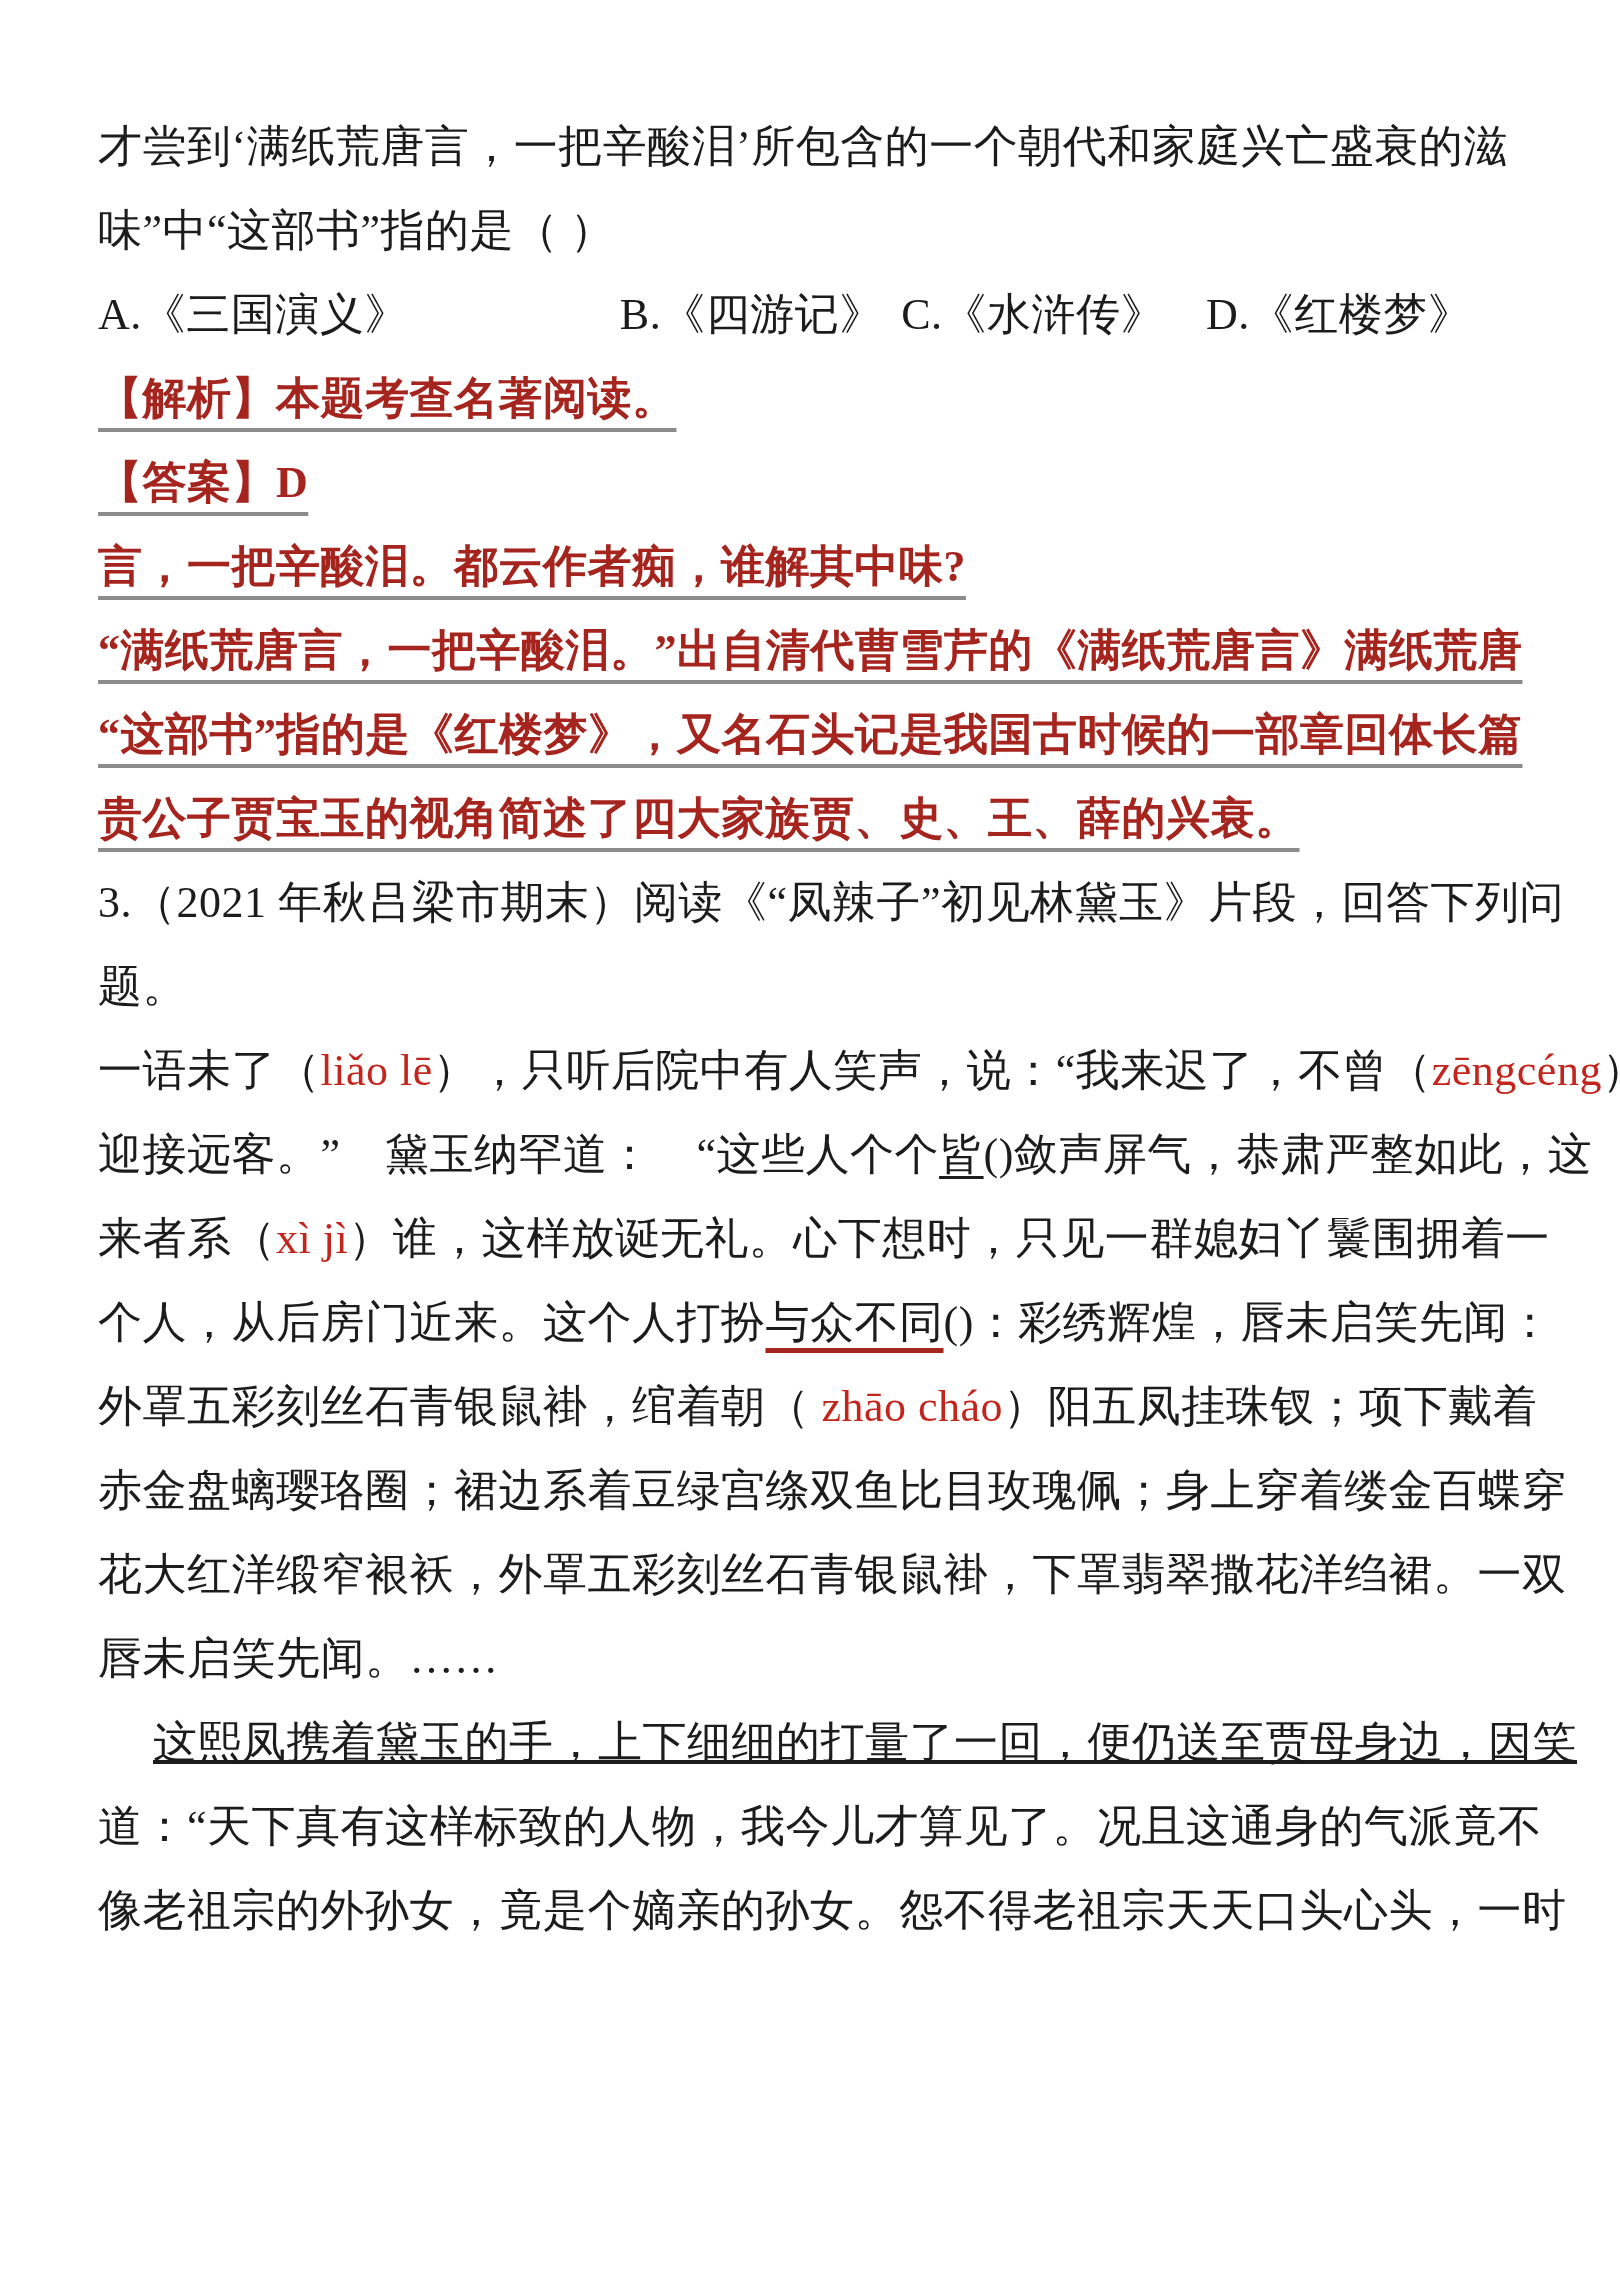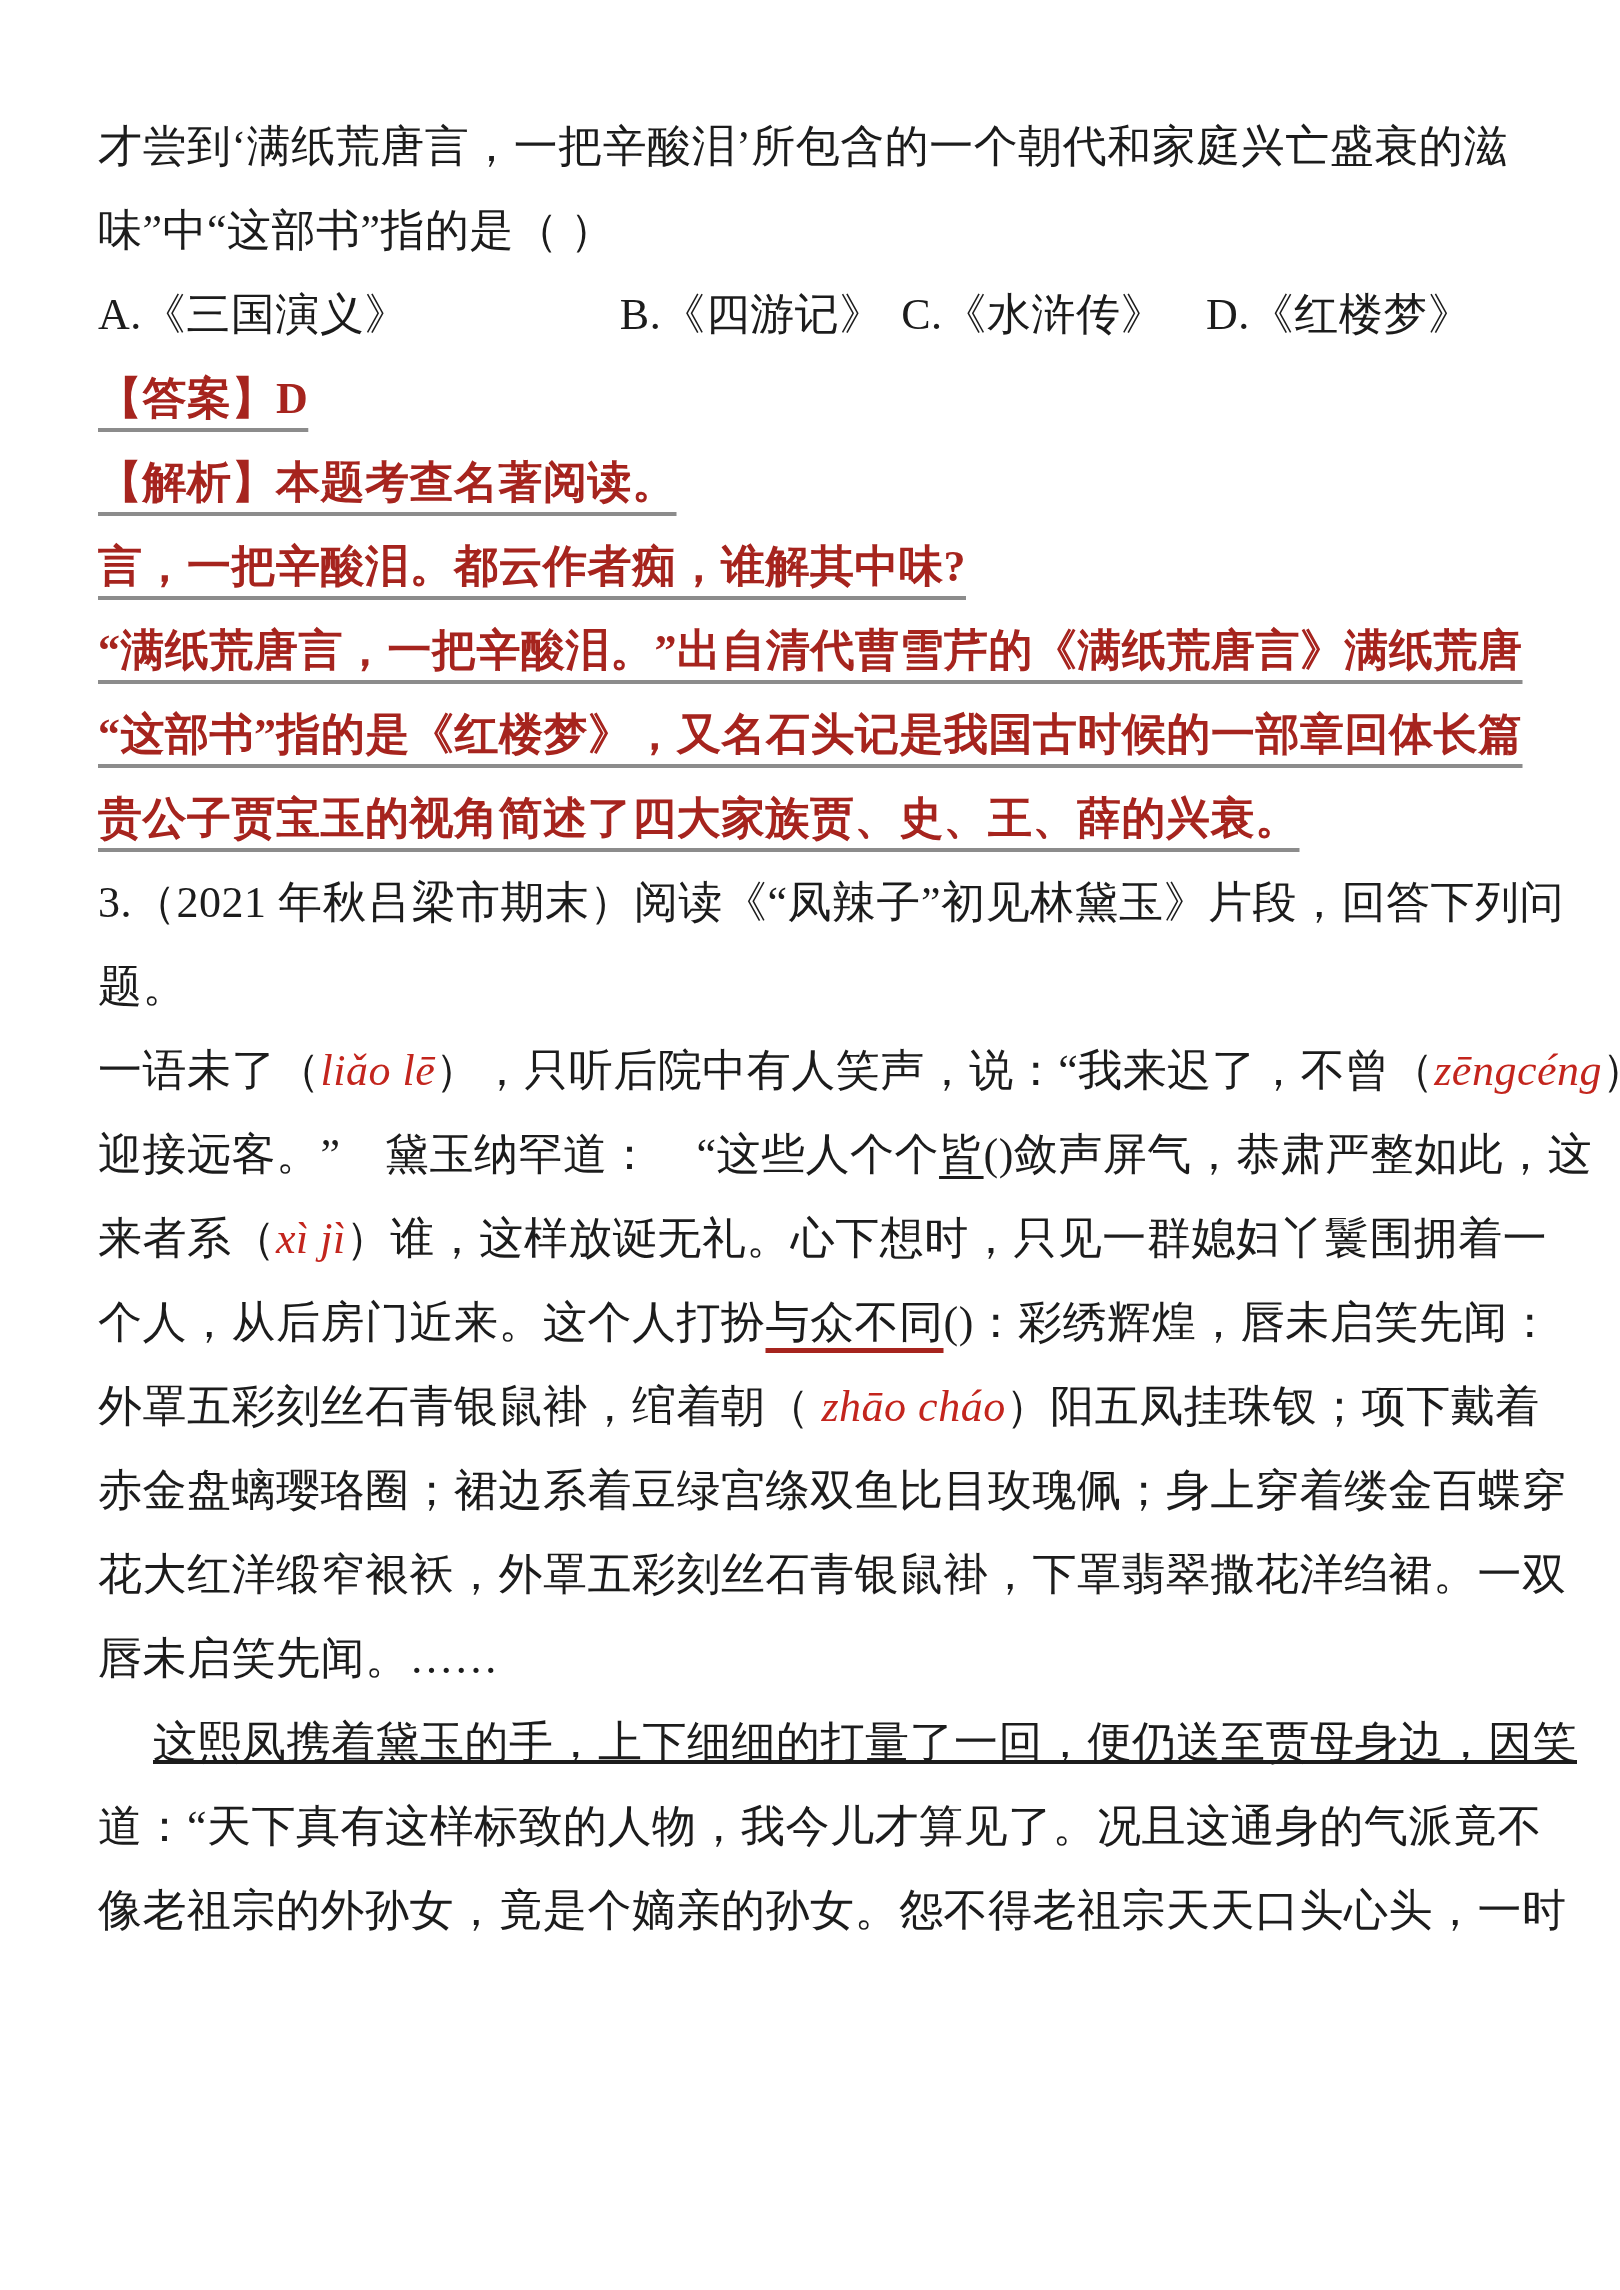--- a/index.html
+++ b/index.html
@@ -28,21 +28,21 @@
     height: 84px;
     line-height: 84px;
     font-size: 44px;
     color: var(--c-text, #1c1c1c);
     white-space: nowrap;
     letter-spacing: 0.5px;
   }
   .line.indent { padding-left: 55px; text-decoration: underline; }
   .gap { display: inline-block; height: 1px; }
   .c-red   { color: var(--c-red, #a6241e); font-weight: bold; }
-  .c-pinyin{ color: var(--c-pinyin, #c3251d); font-style: italic; }
+  .c-pinyin{ color: var(--c-pinyin, #c3251d); }
   .u-gray {
     text-decoration: underline;
     text-decoration-color: var(--c-ugray, #8c8c8c);
     text-decoration-thickness: 3.9px;
     text-underline-offset: 14.7px;
   }
   .u-black {
     text-decoration: underline;
     text-decoration-color: var(--c-text, #1c1c1c);
     text-decoration-thickness: 2.9px;
@@ -66,22 +66,22 @@
   }
 </style>
 </head>
 <body>
 
 <div class="page">
   <div class="doc-body">
       <div class="line"><span class="seg">才尝到‘满纸荒唐言，一把辛酸泪’所包含的一个朝代和家庭兴亡盛衰的滋</span></div>
       <div class="line"><span class="seg">味”中“这部书”指的是（  ）</span></div>
       <div class="line"><span class="seg">A.《三国演义》</span><span class="gap" style="width: 211px;"></span><span class="seg">B.《四游记》</span><span class="gap" style="width: 17.6px;"></span><span class="seg">C.《水浒传》</span><span class="gap" style="width: 41px;"></span><span class="seg">D.《红楼梦》</span></div>
+      <div class="line"><span class="seg c-red u-gray">【解析】本题考查名著阅读。</span></div>
       <div class="line"><span class="seg c-red u-gray">【答案】D</span></div>
-      <div class="line"><span class="seg c-red u-gray">【解析】本题考查名著阅读。</span></div>
       <div class="line"><span class="seg c-red u-gray">言，一把辛酸泪。都云作者痴，谁解其中味?</span></div>
       <div class="line"><span class="seg c-red u-gray">“满纸荒唐言，一把辛酸泪。”出自清代曹雪芹的《满纸荒唐言》满纸荒唐</span></div>
       <div class="line"><span class="seg c-red u-gray">“这部书”指的是《红楼梦》，又名石头记是我国古时候的一部章回体长篇</span></div>
       <div class="line"><span class="seg c-red u-gray">贵公子贾宝玉的视角简述了四大家族贾、史、王、薛的兴衰。</span></div>
       <div class="line"><span class="seg">3.（2021 年秋吕梁市期末）阅读《“凤辣子”初见林黛玉》片段，回答下列问</span></div>
       <div class="line"><span class="seg">题。</span></div>
       <div class="line"><span class="seg">一语未了（</span><span class="seg c-pinyin">liǎo lē</span><span class="seg">），只听后院中有人笑声，说：“我来迟了，不曾（</span><span class="seg c-pinyin">zēngcéng</span><span class="seg">）</span></div>
       <div class="line"><span class="seg">迎接远客。”　黛玉纳罕道：　“这些人个个</span><span class="seg u-black">皆</span><span class="seg">()敛声屏气，恭肃严整如此，这</span></div>
       <div class="line"><span class="seg">来者系（</span><span class="seg c-pinyin">xì jì</span><span class="seg">）谁，这样放诞无礼。心下想时，只见一群媳妇丫鬟围拥着一</span></div>
       <div class="line"><span class="seg">个人，从后房门近来。这个人打扮</span><span class="seg u-red">与众不同</span><span class="seg">()：彩绣辉煌，唇未启笑先闻：</span></div>

